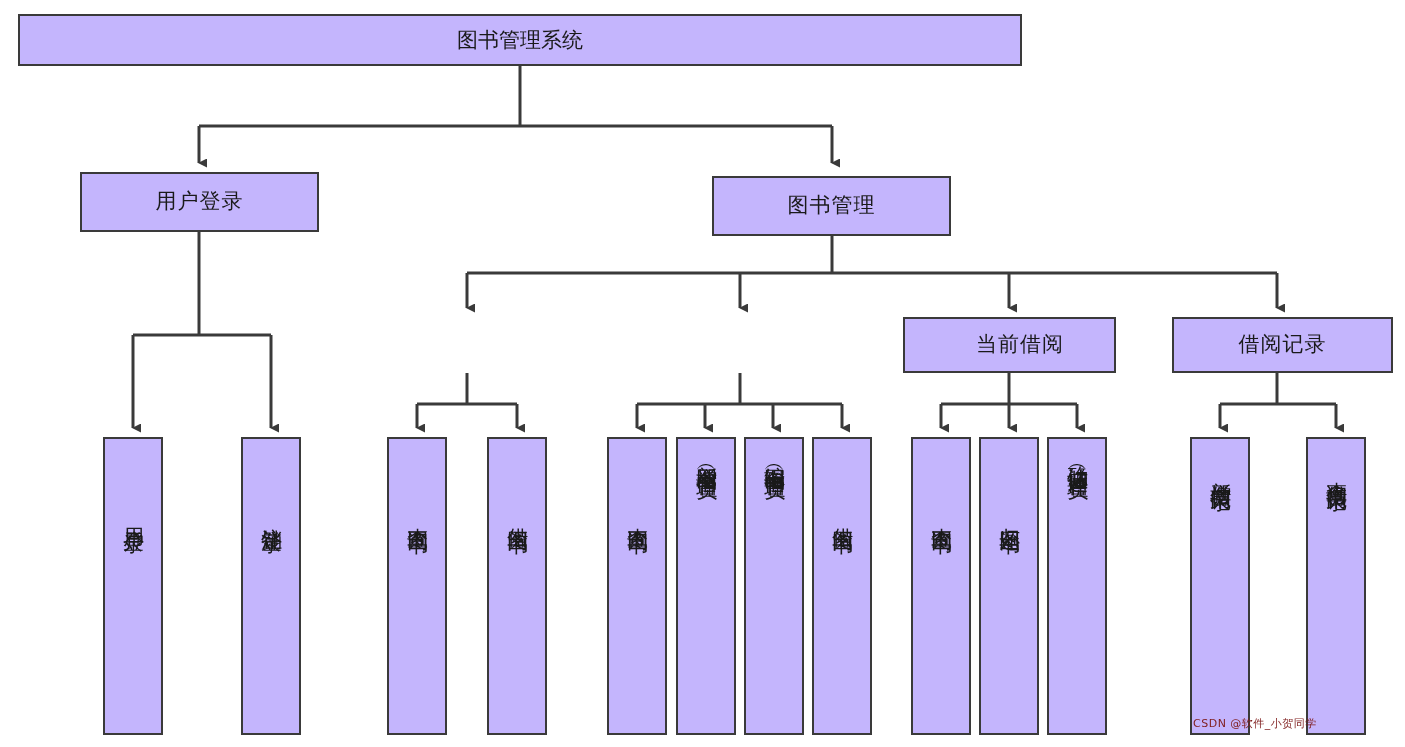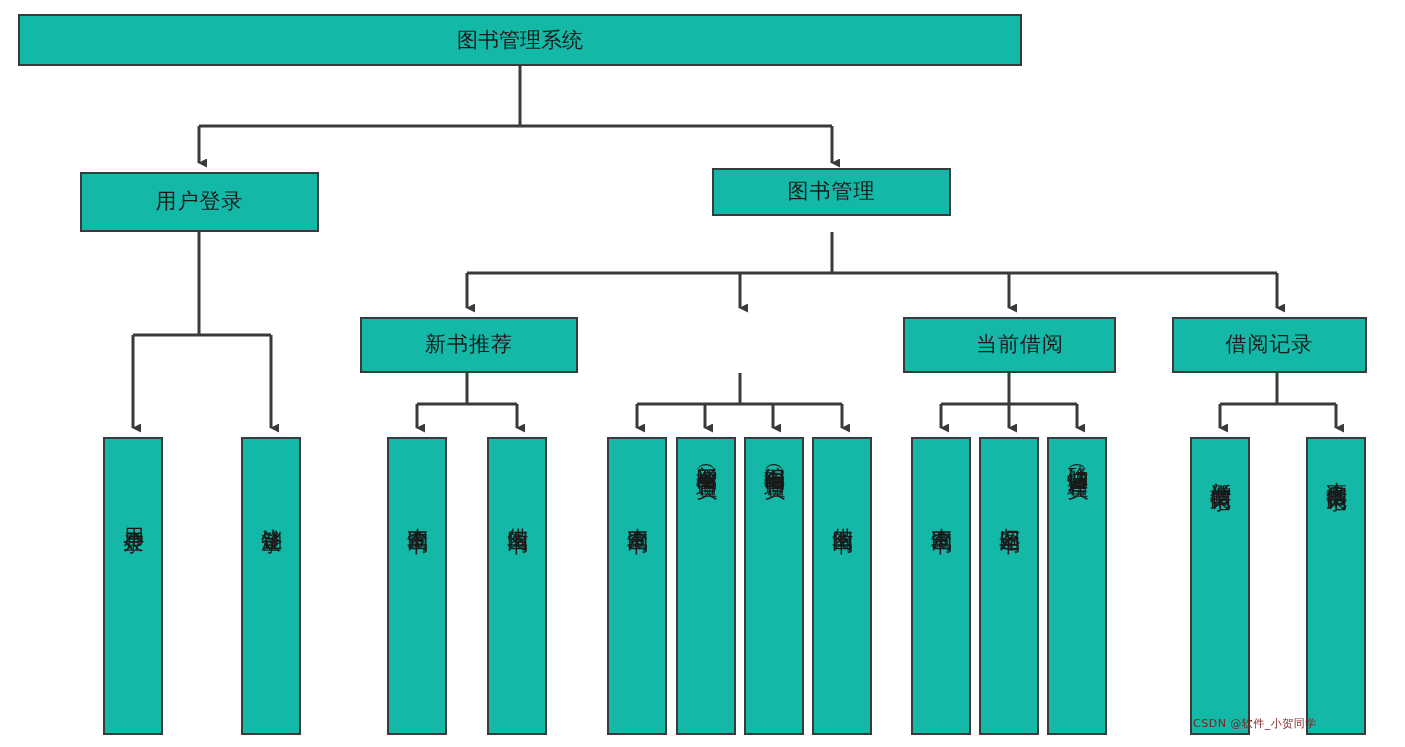--- a/index.html
+++ b/index.html
@@ -22,21 +22,21 @@
     position: absolute;
     left: 0;
     top: 0;
     width: 1405px;
     height: 747px;
     pointer-events: none;
   }
   .node {
     position: absolute;
     box-sizing: border-box;
-    background: #14b8a6;
+    background: #c4b5fd;
     border: 2px solid #3a3a3a;
     display: flex;
     align-items: center;
     justify-content: center;
     color: #1a1a1a;
   }
   .node.horiz {
     font-size: 21px;
     letter-spacing: 1px;
     line-height: 1.2;
@@ -123,31 +123,28 @@
     </g>
   </svg>
 
   <div class="node root" style="left:18px; top:14px; width:1004px; height:52px;">
     <span>图书管理系统</span>
   </div>
 
   <div class="node horiz" style="left:80px; top:172px; width:239px; height:60px;">
     <span>用户登录</span>
   </div>
-  <div class="node horiz" style="left:712px; top:168px; width:239px; height:48px;">
+  <div class="node horiz" style="left:712px; top:176px; width:239px; height:60px;">
     <span>图书管理</span>
   </div>
 
-  <div class="node horiz" style="left:360px; top:317px; width:218px; height:56px;">
-    <span>新书推荐</span>
-  </div>
   <div class="node horiz" style="left:903px; top:317px; width:213px; height:56px;padding-left:21px;">
     <span>当前借阅</span>
   </div>
-  <div class="node horiz" style="left:1172px; top:317px; width:195px; height:56px;">
+  <div class="node horiz" style="left:1172px; top:317px; width:221px; height:56px;">
     <span>借阅记录</span>
   </div>
 
   <div class="node vert pad-mid" style="left:103px; top:437px; width:60px; height:298px;">
     <span class="vtext">用户登录</span>
   </div>
   <div class="node vert pad-mid" style="left:241px; top:437px; width:60px; height:298px;">
     <span class="vtext">注销登录</span>
   </div>
 

